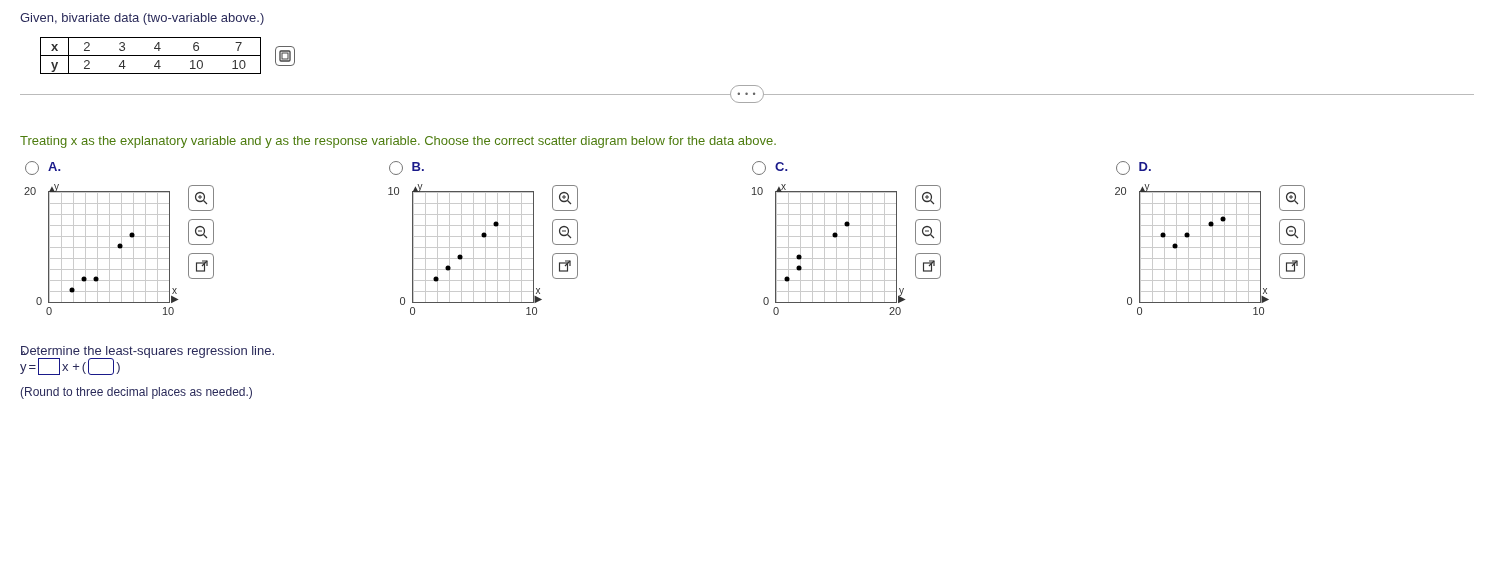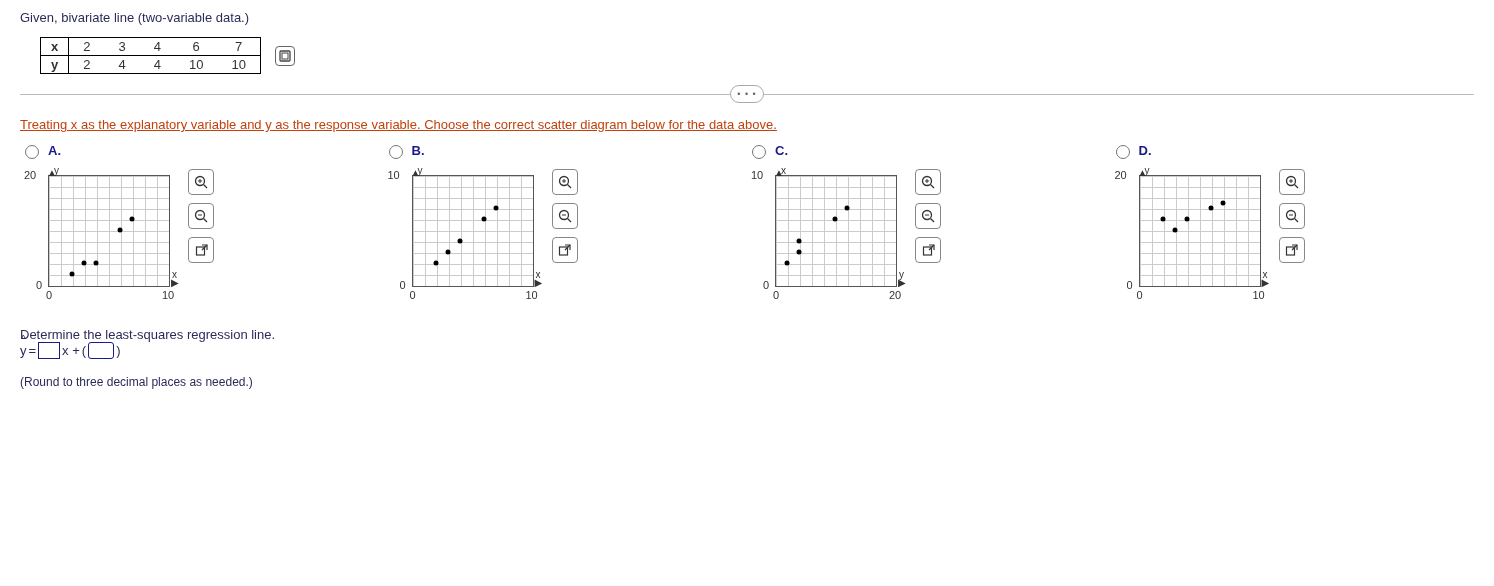--- a/index.html
+++ b/index.html
@@ -36,21 +36,21 @@
     font-size:11px; cursor:pointer; background:#fff;
   }
   hr.divider { border:none; border-top:1px solid #bbb; margin:0;}
   .collapse-bar { position:relative; height:0; }
   .collapse-btn {
     position:absolute; left:50%; top:-10px; transform:translateX(-50%);
     width:32px; height:16px; border:1px solid #aaa; border-radius:10px;
     background:#fff; display:flex; align-items:center; justify-content:center;
     font-size:9px; color:#666; cursor:pointer; letter-spacing:1px;
   }
-  .question-text { margin:22px 0 10px 0; color:#c2410c;text-decoration:underline;}
+  .question-text { margin:38px 0 10px 0; color:#4d7c0f;}
   .options-row { display:flex; gap:0; margin-bottom:18px;}
   .option {
     flex:1; min-width:0;
     display:flex; flex-direction:row; align-items:flex-start;
   }
   .option-label { display:flex; align-items:center; gap:6px; font-weight:bold; color:#1a1a8a; margin-bottom:6px;}
   .option-label input[type=radio]{ width:14px; height:14px; accent-color:#1a1a8a;}
   .option-body { display:flex; flex-direction:row; gap:8px; align-items:flex-start;}
   .option-main { display:flex; flex-direction:column;}
   .chart-wrap { position:relative; width:160px; height:140px; margin-top:4px;}
@@ -84,26 +84,26 @@
   .yhat { position:relative; display:inline-block;}
   .yhat::before { content:"^"; position:absolute; top:-9px; left:1px; font-size:10px;}
   .blank {
     display:inline-block; width:20px; height:15px; border:1px solid #1a1a8a; background:#fff;
     vertical-align:middle;
   }
   .blank-round {
     display:inline-block; width:24px; height:15px; border:1px solid #1a1a8a; border-radius:3px; background:#fff;
     vertical-align:middle;
   }
-  .hint { color:#2b2b5a; font-size:12px; margin-top:16px;}
+  .hint { color:#2b2b5a; font-size:12px; margin-top:10px;}
 </style>
 </head>
 <body>
 
-<div class="intro">Given, bivariate line (two-variable data.)</div>
+<div class="intro">Given, bivariate data (two-variable above.)</div>
 
 <div class="data-table-wrap">
   <div class="data-table-outer">
     <table class="data-table">
       <tbody>
           <tr>
         <th>x</th>
         <td>2</td>
         <td>3</td>
         <td>4</td>

